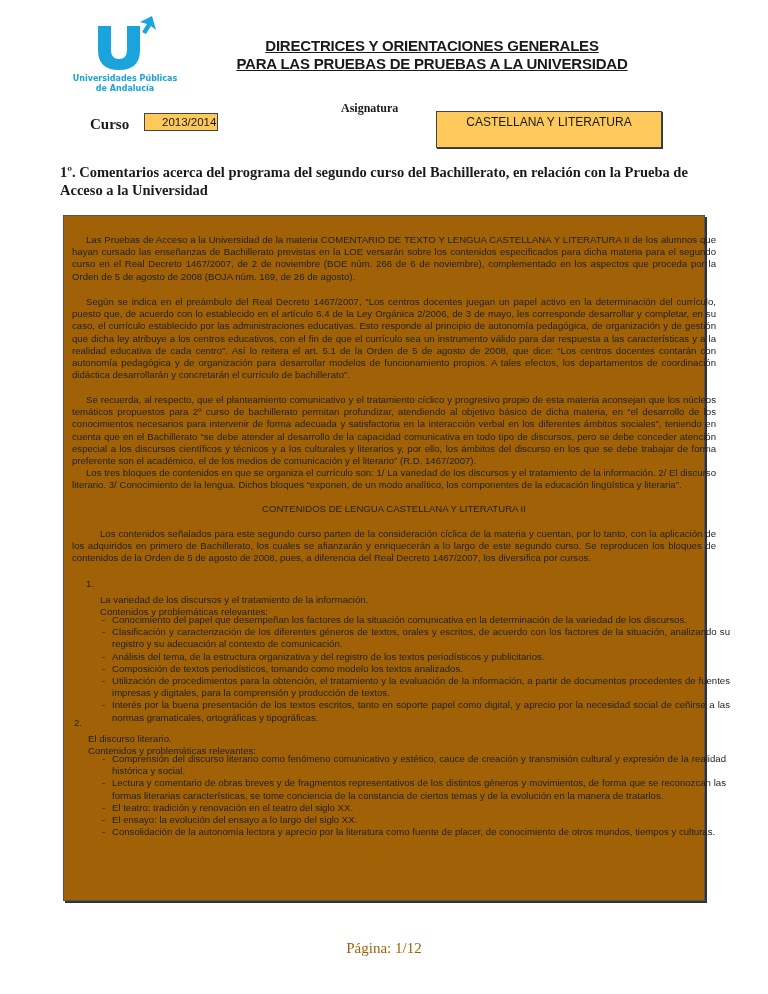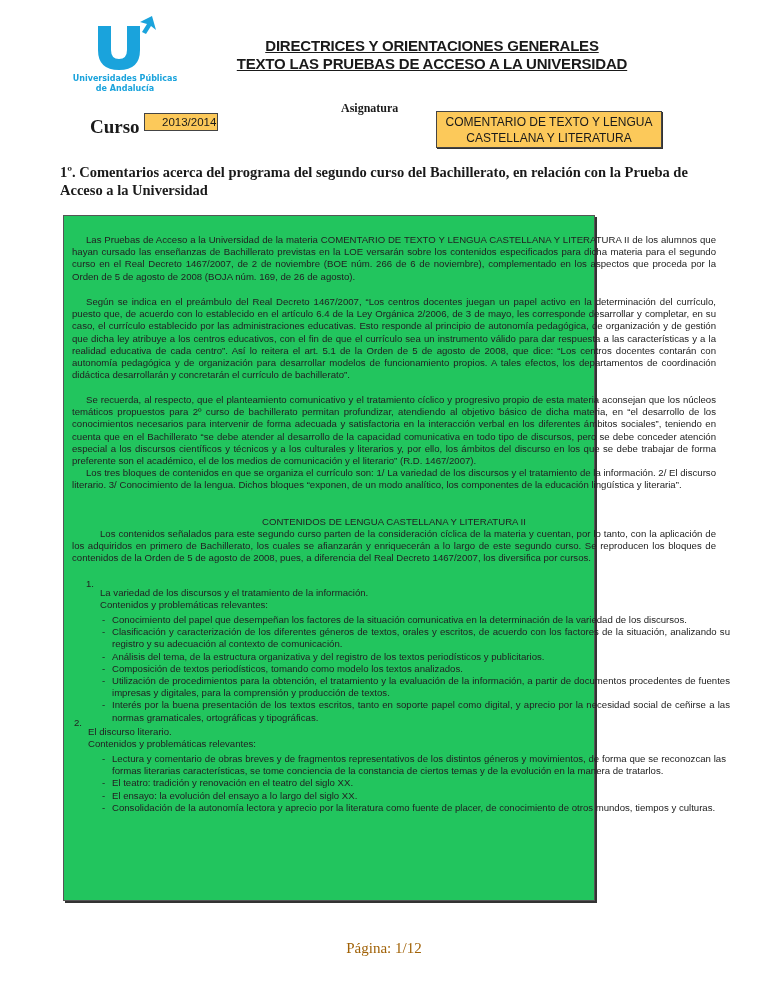--- a/index.html
+++ b/index.html
@@ -4,36 +4,36 @@
 <style>
   html, body { margin: 0; padding: 0; background: #ffffff; }
   body { width: 768px; height: 994px; position: relative; overflow: hidden; font-family: "Liberation Sans", sans-serif; color: #1a1a1a; }
 
   .logo { position: absolute; left: 60px; top: 12px; width: 130px; height: 85px; }
   .logo svg { position: absolute; left: 30px; top: 0; }
   .logo-text { position: absolute; left: 0; top: 62px; width: 130px; text-align: center; font-family: "DejaVu Sans", sans-serif; font-weight: bold; font-size: 8px; line-height: 10px; color: #1aa3dc; }
 
   .title { position: absolute; left: 232px; top: 37px; width: 400px; text-align: center; font-weight: bold; font-size: 15px; line-height: 18px; text-decoration: underline; letter-spacing: -0.2px; }
 
-  .curso-label { position: absolute; left: 90px; top: 116px; font-family: "Liberation Serif", serif; font-weight: bold; font-size: 19px; }
+  .curso-label { position: absolute; left: 90px; top: 116px; font-family: "Liberation Serif", serif; font-weight: bold; font-size: 15px; }
   .curso-box { position: absolute; left: 144px; top: 113px; width: 74px; height: 18px; background: #fcc95a; border: 1px solid #444; box-sizing: border-box; font-size: 11.5px; line-height: 16px; padding-left: 17px; }
 
   .asig-label { position: absolute; left: 341px; top: 101px; font-family: "Liberation Serif", serif; font-weight: bold; font-size: 12px; }
   .asig-box { position: absolute; left: 436px; top: 111px; width: 226px; height: 37px; background: #fcc95a; border: 1px solid #444; box-shadow: 1px 1px 0 #333; box-sizing: border-box; font-size: 12px; line-height: 16px; text-align: center; padding-top: 2px; }
 
   .section-heading { position: absolute; left: 60px; top: 163px; width: 660px; font-family: "Liberation Serif", serif; font-weight: bold; font-size: 14.5px; line-height: 18px; }
 
-  .content-box { position: absolute; left: 63px; top: 215px; width: 532px; height: 686px; background: #22c55e; border: 1px solid #555; box-shadow: 2px 2px 0 #333; box-sizing: border-box; font-size: 9.6px; line-height: 12.2px; color: #222; }
+  .content-box { position: absolute; left: 63px; top: 215px; width: 642px; height: 686px; background: #a16207; border: 1px solid #555; box-shadow: 2px 2px 0 #333; box-sizing: border-box; font-size: 9.6px; line-height: 12.2px; color: #222; }
   .content-box p { margin: 0; text-align: justify; position: absolute; left: 8px; width: 644px; }
   .indent { text-indent: 14px; }
   .center { text-align: center !important; }
 
   .list-block { position: absolute; }
   .list-num { position: absolute; left: 0; top: 0; }
-  .list-title { position: absolute; left: 14px; top: 9px; width: 600px; }
+  .list-title { position: absolute; left: 14px; top: 16px; width: 600px; }
   .bullets { position: absolute; margin: 0; padding: 0; list-style: none; }
   .bullets li { position: relative; padding-left: 10px; text-align: justify; }
   .bullets li::before { content: "-"; position: absolute; left: 0; top: 0; }
 
   .footer { position: absolute; left: 0; top: 940px; width: 768px; text-align: center; font-family: "Liberation Serif", serif; font-size: 15px; color: #a16207; }
 </style>
 </head>
 <body>
 
 <div class="logo">
@@ -42,40 +42,39 @@
     <path d="M50 10 L62 4 L66 18 L61 14 L56 22 L52 20 L57 12 Z" fill="#1aa3dc"></path>
   </svg>
   <div class="logo-text">
     <div>Universidades Públicas</div>
     <div>de Andalucía</div>
   </div>
 </div>
 
 <div class="title">
   <div>DIRECTRICES Y ORIENTACIONES GENERALES</div>
-  <div>TEXTO LAS PRUEBAS DE ACCESO A LA UNIVERSIDAD</div>
+  <div>PARA LAS PRUEBAS DE PRUEBAS A LA UNIVERSIDAD</div>
 </div>
 
 <div class="curso-label">Curso</div>
 <div class="curso-box">2013/2014</div>
 
 <div class="asig-label">Asignatura</div>
 <div class="asig-box">
-  <div>COMENTARIO DE TEXTO Y LENGUA</div>
   <div>CASTELLANA Y LITERATURA</div>
 </div>
 
 <div class="section-heading">1º. Comentarios acerca del programa del segundo curso del Bachillerato, en relación con la Prueba de Acceso a la Universidad</div>
 
 <div class="content-box">
   <p class="indent" style="top:18px;">Las Pruebas de Acceso a la Universidad de la materia COMENTARIO DE TEXTO  Y LENGUA CASTELLANA Y LITERATURA II de los alumnos que hayan cursado las enseñanzas de Bachillerato previstas en la LOE versarán sobre los contenidos especificados para dicha materia para el segundo curso en el Real Decreto 1467/2007, de 2 de noviembre (BOE núm. 266 de 6 de noviembre), complementado en los aspectos que proceda por la Orden de 5 de agosto de 2008 (BOJA núm. 169, de 26 de agosto).</p>
   <p class="indent" style="top:80px;">Según se indica en el preámbulo del Real Decreto 1467/2007, “Los centros docentes juegan un papel activo en la determinación del currículo, puesto que, de acuerdo con lo establecido en el artículo 6.4 de la Ley Orgánica 2/2006, de 3 de mayo, les corresponde desarrollar y completar, en su caso, el currículo establecido por las administraciones educativas. Esto responde al principio de autonomía pedagógica, de organización y de gestión que dicha ley atribuye a los centros educativos, con el fin de que el currículo sea un instrumento válido para dar respuesta a las características y a la realidad educativa de cada centro”. Así lo reitera el art. 5.1 de la Orden de 5 de agosto de 2008, que dice: “Los centros docentes contarán con autonomía pedagógica y de organización para desarrollar modelos de funcionamiento propios. A tales efectos, los departamentos de coordinación didáctica desarrollarán y concretarán el currículo de bachillerato”.</p>
   <p class="indent" style="top:178px;">Se recuerda, al respecto, que el planteamiento comunicativo y el tratamiento cíclico y progresivo propio de esta materia aconsejan que los núcleos temáticos propuestos para 2º curso de bachillerato permitan profundizar, atendiendo al objetivo básico de dicha materia, en “el desarrollo de los conocimientos necesarios para intervenir de forma adecuada y satisfactoria en la interacción verbal en los diferentes ámbitos sociales”, teniendo en cuenta que en el Bachillerato “se debe atender al desarrollo de la capacidad comunicativa en todo tipo de discursos, pero se debe conceder atención especial a los discursos científicos y técnicos y a los culturales y literarios y, por ello, los ámbitos del discurso en los que se debe trabajar de forma preferente son el académico, el de los medios de comunicación y el literario” (R.D. 1467/2007).</p>
   <p class="indent" style="top:251px;">Los tres bloques de contenidos en que se organiza el currículo son: 1/ La variedad de los discursos y el tratamiento de la información. 2/ El discurso literario. 3/ Conocimiento de la lengua. Dichos bloques “exponen, de un modo analítico, los componentes de la educación lingüística y literaria”.</p>
-  <p class="center" style="top:300px;">CONTENIDOS DE LENGUA CASTELLANA Y LITERATURA II</p>
+  <p class="center" style="top:287px;">CONTENIDOS DE LENGUA CASTELLANA Y LITERATURA II</p>
   <p style="top:312px; text-indent:28px;">Los contenidos señalados para este segundo curso parten de la consideración cíclica de la materia y cuentan, por lo tanto, con la aplicación de los adquiridos en primero de Bachillerato, los cuales se afianzarán y enriquecerán a lo largo de este segundo curso. Se reproducen los bloques de contenidos de la Orden de 5 de agosto de 2008, pues, a diferencia del Real Decreto 1467/2007, los diversifica por cursos.</p>
 
   <div class="list-block" style="left:22px; top:362px; width:620px;">
     <span class="list-num">1.</span>
     <div class="list-title">
       <div>La variedad de los discursos y el tratamiento de la información.</div>
       <div>Contenidos y problemáticas relevantes:</div>
     </div>
     <ul class="bullets" style="left:16px; top:36px; width:628px;">
       <li>Conocimiento del papel que desempeñan los factores de la situación comunicativa en la determinación de la variedad de los discursos.</li>
@@ -87,20 +86,21 @@
     </ul>
   </div>
 
   <div class="list-block" style="left:10px; top:501px; width:632px;">
     <span class="list-num">2.</span>
     <div class="list-title">
       <div>El discurso literario.</div>
       <div>Contenidos y problemáticas relevantes:</div>
     </div>
     <ul class="bullets" style="left:28px; top:36px; width:624px;">
+      <li>Comprensión del discurso literario como fenómeno comunicativo y estético, cauce de creación y transmisión cultural y expresión de la realidad histórica y social.</li>
       <li>Lectura y comentario de obras breves y de fragmentos representativos de los distintos géneros y movimientos, de forma que se reconozcan las formas literarias características, se tome conciencia de la constancia de ciertos temas y de la evolución en la manera de tratarlos.</li>
       <li>El teatro: tradición y renovación en el teatro del siglo XX.</li>
       <li>El ensayo: la evolución del ensayo a lo largo del siglo XX.</li>
       <li>Consolidación de la autonomía lectora y aprecio por la literatura como fuente de placer, de conocimiento de otros mundos, tiempos y culturas.</li>
     </ul>
   </div>
 </div>
 
 <div class="footer">Página: 1/12</div>
 

